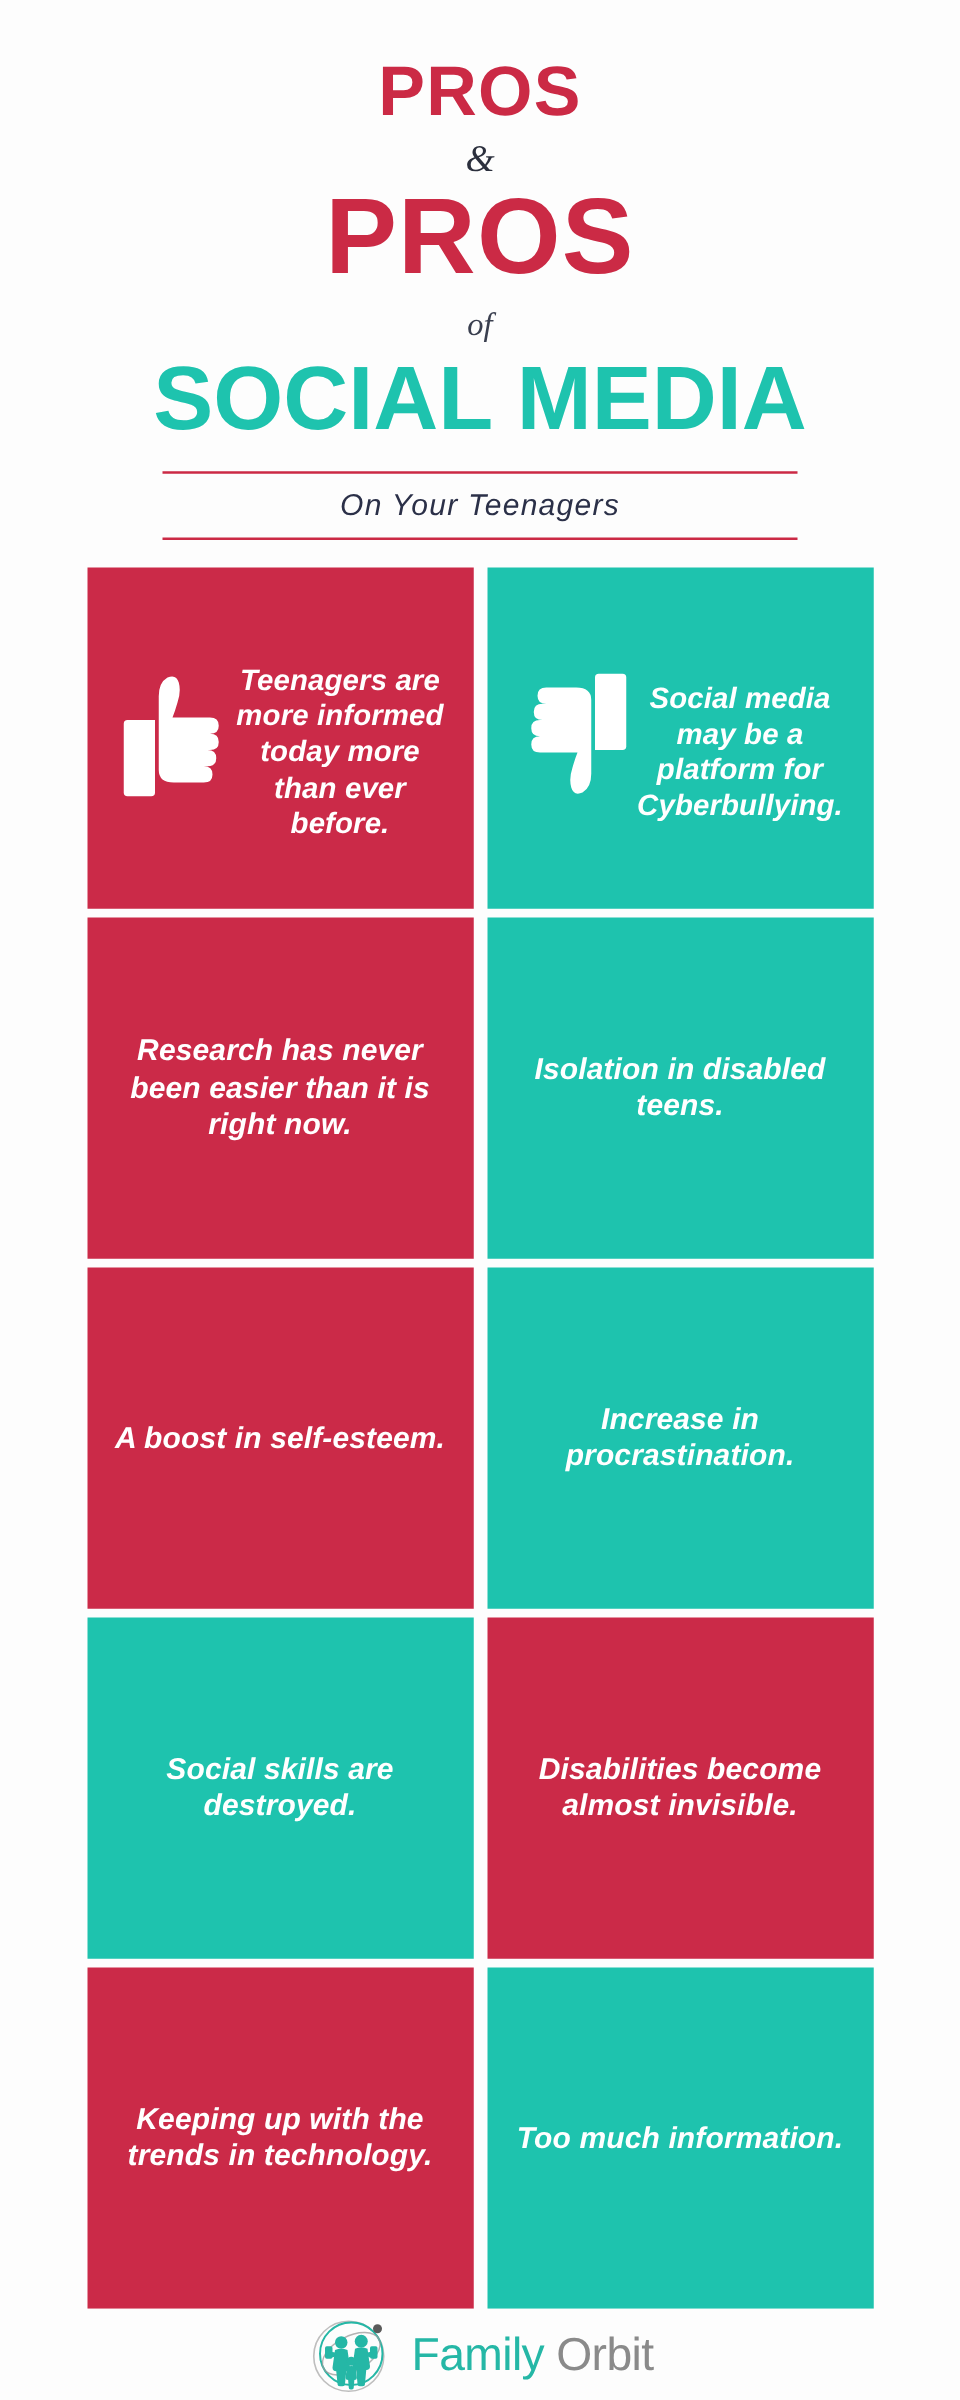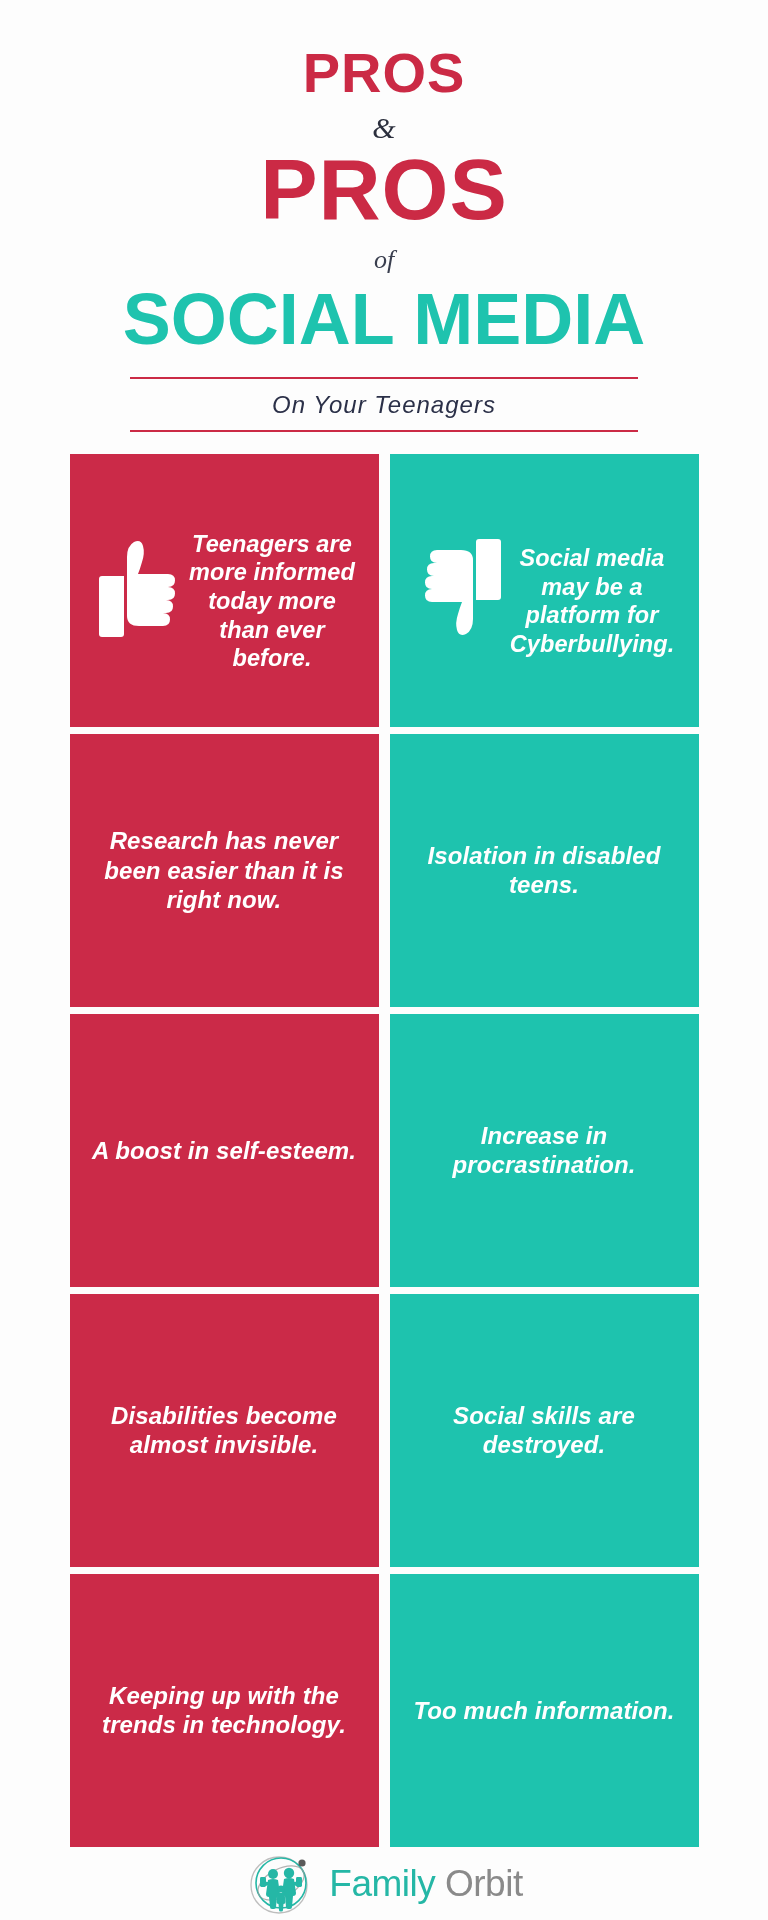--- a/index.html
+++ b/index.html
@@ -213,25 +213,25 @@
       <div class="card-text">Isolation in disabled teens.</div>
     </div>
 
     <div class="card pro">
       <div class="card-text">A boost in self-esteem.</div>
     </div>
     <div class="card con">
       <div class="card-text">Increase in procrastination.</div>
     </div>
 
+    <div class="card con">
+      <div class="card-text">Social skills are destroyed.</div>
+    </div>
     <div class="card pro">
       <div class="card-text">Disabilities become almost invisible.</div>
-    </div>
-    <div class="card con">
-      <div class="card-text">Social skills are destroyed.</div>
     </div>
 
     <div class="card pro">
       <div class="card-text">Keeping up with the trends in technology.</div>
     </div>
     <div class="card con">
       <div class="card-text">Too much information.</div>
     </div>
 
   </div>

